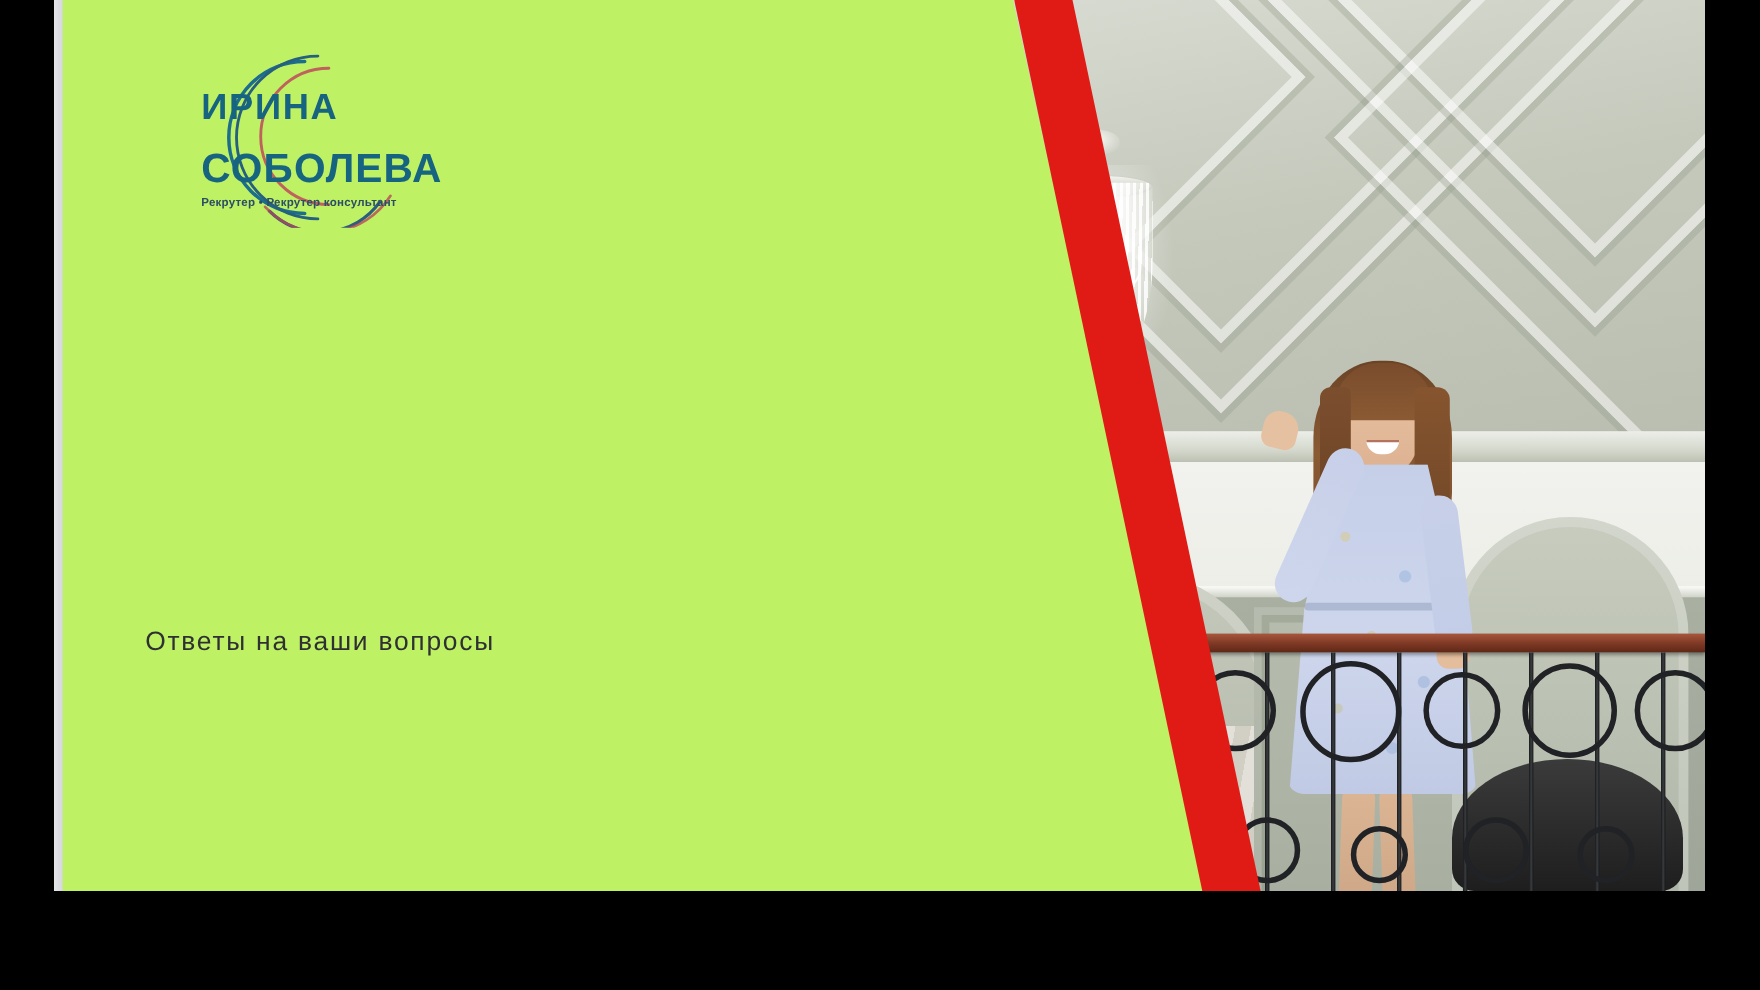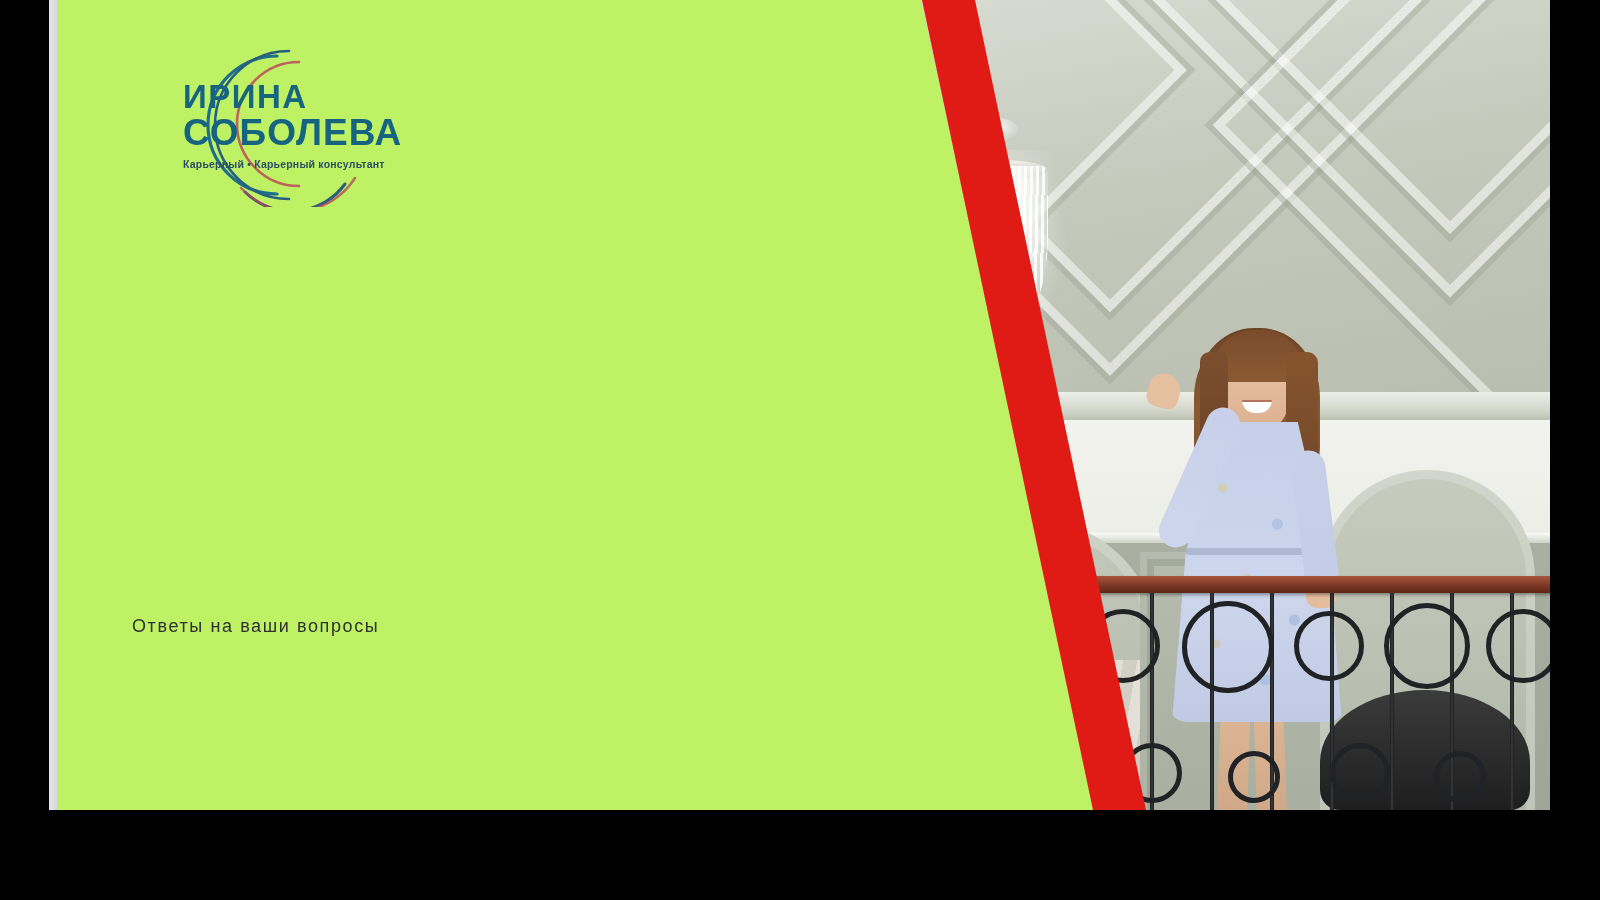--- a/index.html
+++ b/index.html
@@ -280,41 +280,40 @@
     text-align:left;
   }
   .logo-l1{
     font-family:"Liberation Sans", sans-serif;
     font-weight:bold; font-size:33px; letter-spacing:1.5px;
     color:#176481; line-height:1;
   }
   .logo-l2{
     font-family:"Liberation Sans", sans-serif;
     font-weight:bold; font-size:37px; letter-spacing:1px;
-    color:#176481; line-height:1.1; margin-top:0;
+    color:#176481; line-height:1.1; margin-top:20px;
   }
   .logo-tag{
     font-family:"Liberation Sans", sans-serif;
     font-size:10.5px; font-weight:bold; letter-spacing:.2px;
     color:#2c4d66; margin-top:4px; white-space:nowrap;
   }
 
   .title-block{
     position:absolute; left:83px; top:570px; width:760px; z-index:10;
   }
   .title{
     font-family:"Liberation Sans", sans-serif;
     font-weight:bold; font-size:53px; line-height:1.08;
     letter-spacing:0.5px; color:#19667c;
     text-transform:uppercase;
   }
   .subtitle{
     font-family:"Liberation Sans", sans-serif;
-    font-size:18px; color:#2f3033; letter-spacing:1.6px;
-    margin-top:46px;
+    font-size:24px; color:#2f3033; letter-spacing:1.6px;
   }
 </style>
 </head>
 <body>
 
 <div class="stage">
 
   <div class="slide">
     <div class="seam"></div>
 
@@ -417,21 +416,21 @@
       <svg class="logo-arcs" viewBox="0 0 270 165">
         <path d="M128 14 A 68 68 0 1 0 128 152" fill="none" stroke="#1d6e8c" stroke-width="3.2" stroke-linecap="round"></path>
         <path d="M140 9  A 74 74 0 1 0 140 157" fill="none" stroke="#27607e" stroke-width="2.6" stroke-linecap="round"></path>
         <path d="M150 20 A 62 62 0 1 0 150 144" fill="none" stroke="#c0485c" stroke-width="2.6" stroke-linecap="round" opacity="0.85"></path>
         <path d="M96 150 A 66 66 0 0 0 196 142" fill="none" stroke="#2b5d7c" stroke-width="3" stroke-linecap="round"></path>
         <path d="M92 146 A 72 72 0 0 0 206 136" fill="none" stroke="#b8475a" stroke-width="2.4" stroke-linecap="round" opacity="0.8"></path>
       </svg>
       <div class="logo-text">
         <div class="logo-l1">ИРИНА</div>
         <div class="logo-l2">СОБОЛЕВА</div>
-        <div class="logo-tag">Карьерный • Карьерный консультант</div>
+        <div class="logo-tag">Рекрутер • Рекрутер консультант</div>
       </div>
     </div>
 
     <div class="title-block">
       <div class="subtitle">Ответы на ваши вопросы</div>
     </div>
 
   </div>
 
   <div class="bar-left"></div>

